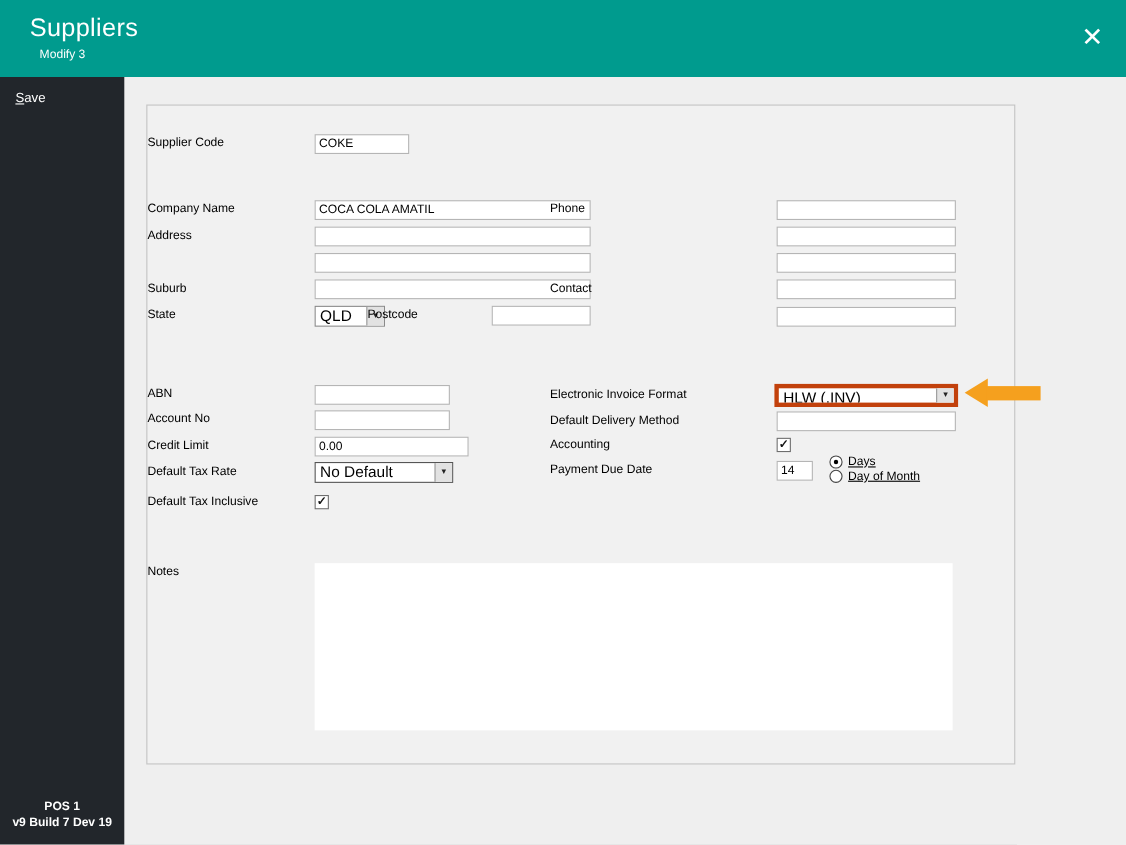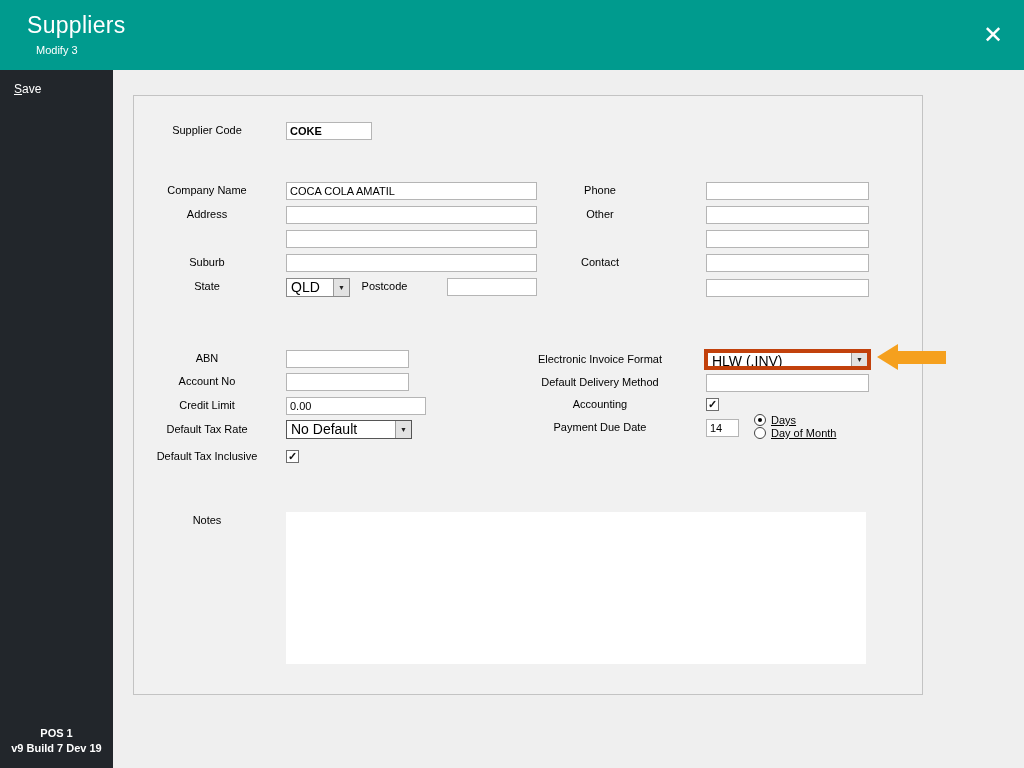--- a/index.html
+++ b/index.html
@@ -15,21 +15,21 @@
 
   
   .sidebar { position:absolute; top:70px; left:0; width:113px; height:698px; background:#22262B; color:#fff; }
   .save-link { position:absolute; left:14px; top:12px; font-size:12px; cursor:pointer; }
   .save-link u { text-decoration:underline; }
   .sidebar-footer { position:absolute; bottom:12px; left:0; width:113px; text-align:center; font-size:11px; font-weight:bold; line-height:15px; }
 
   
   .panel { position:absolute; left:133px; top:95px; width:790px; height:600px; background:#F1F1F1; border:1px solid #C3C3C3; }
 
-  .lbl { position:absolute; font-size:11px; height:17px; line-height:17px; text-align:center; color:#000; white-space:nowrap; }
+  .lbl { position:absolute; font-size:11px; height:17px; line-height:17px; text-align:left; color:#000; white-space:nowrap; }
   .lbl-left { position:absolute; font-size:11px; height:14px; line-height:14px; text-align:right; color:#000; white-space:nowrap;text-decoration:underline; }
   .inp { position:absolute; height:18px; font-size:11px; font-family:"Liberation Sans",sans-serif; border:1px solid #B5B5B5; background:#fff; padding:0 3px; outline:none; }
   .notes-area { position:absolute; background:#fff; border:none; resize:none; font-family:"Liberation Sans",sans-serif; font-size:11px; outline:none; }
 
   .combo { position:absolute; height:19px; background:#fff; border:1px solid #8A8A8A; display:flex; align-items:stretch; cursor:default; }
   .combo .txt { flex:1; font-size:14px; line-height:17px; padding-left:4px; overflow:hidden; white-space:nowrap; }
   .combo .dd-btn { width:16px; background:#E2E2E2; border-left:1px solid #9a9a9a; font-size:7px; color:#222; display:flex; align-items:center; justify-content:center; cursor:pointer; }
   .combo.highlighted { border:4px solid #c2410c; height:21px; }
 
   .checkbox { position:absolute; width:13px; height:13px; background:#fff; border:1px solid #6e6e6e; font-size:11px; line-height:11px; text-align:center; font-weight:bold; color:#111; cursor:pointer; }
@@ -56,21 +56,21 @@
     <div class="save-link"><u>S</u><span>ave</span></div>
     <div class="sidebar-footer">
       <div>POS 1</div>
       <div>v9 Build 7 Dev 19</div>
     </div>
   </div>
 
   <div class="panel">
 
     <div class="lbl" style="left:0;width:146px;top:26px">Supplier Code</div>
-    <input class="inp" style="left: 152px; top: 26px; width: 86px; font-weight: bold;" type="text" value="COKE">
+    <input class="inp" style="left: 152px; top: 26px; width: 86px;" type="text" value="COKE">
 
     <div class="lbl" style="left:0;width:146px;top:86px">Company Name</div>
     <input class="inp" style="left: 152px; top: 86px; width: 251px;" type="text" value="COCA COLA AMATIL">
 
     <div class="lbl" style="left:0;width:146px;top:110px">Address</div>
     <input class="inp" style="left: 152px; top: 110px; width: 251px;" type="text" value="">
     <input class="inp" style="left: 152px; top: 134px; width: 251px;" type="text" value="">
 
     <div class="lbl" style="left:0;width:146px;top:158px">Suburb</div>
     <input class="inp" style="left: 152px; top: 158px; width: 251px;" type="text" value="">
@@ -79,21 +79,20 @@
     <div class="combo" style="left:152px;top:182px;width:64px">
       <span class="txt">QLD</span>
       <span class="dd-btn">▼</span>
     </div>
     <div class="lbl" style="left:200px;width:101px;top:182px">Postcode</div>
     <input class="inp" style="left: 313px; top: 182px; width: 90px;" type="text" value="">
 
     <div class="lbl" style="left:366px;width:200px;top:86px">Phone</div>
     <input class="inp" style="left: 572px; top: 86px; width: 163px;" type="text" value="">
 
-    <div class="lbl" style="left:366px;width:200px;top:110px">Other</div>
     <input class="inp" style="left: 572px; top: 110px; width: 163px;" type="text" value="">
 
     <input class="inp" style="left: 572px; top: 134px; width: 163px;" type="text" value="">
 
     <div class="lbl" style="left:366px;width:200px;top:158px">Contact</div>
     <input class="inp" style="left: 572px; top: 158px; width: 163px;" type="text" value="">
 
     <input class="inp" style="left: 572px; top: 183px; width: 163px;" type="text" value="">
 
     <div class="lbl" style="left:0;width:146px;top:254px">ABN</div>

